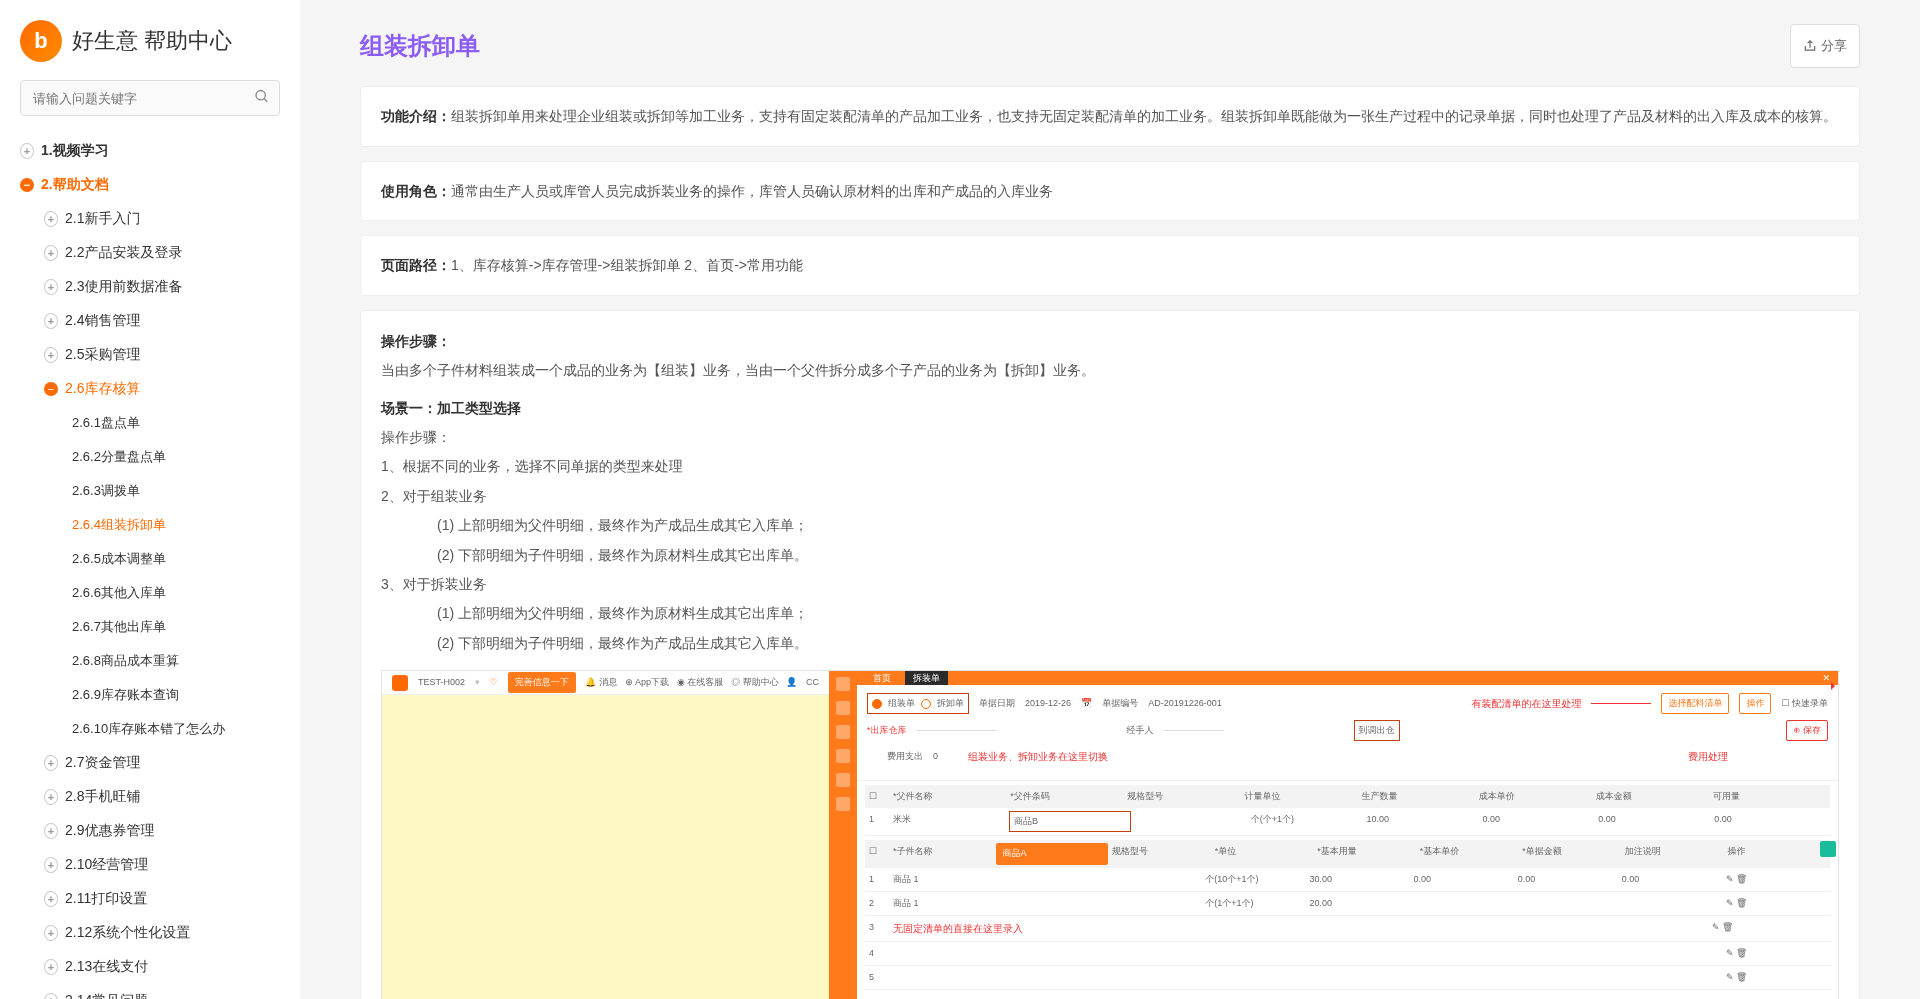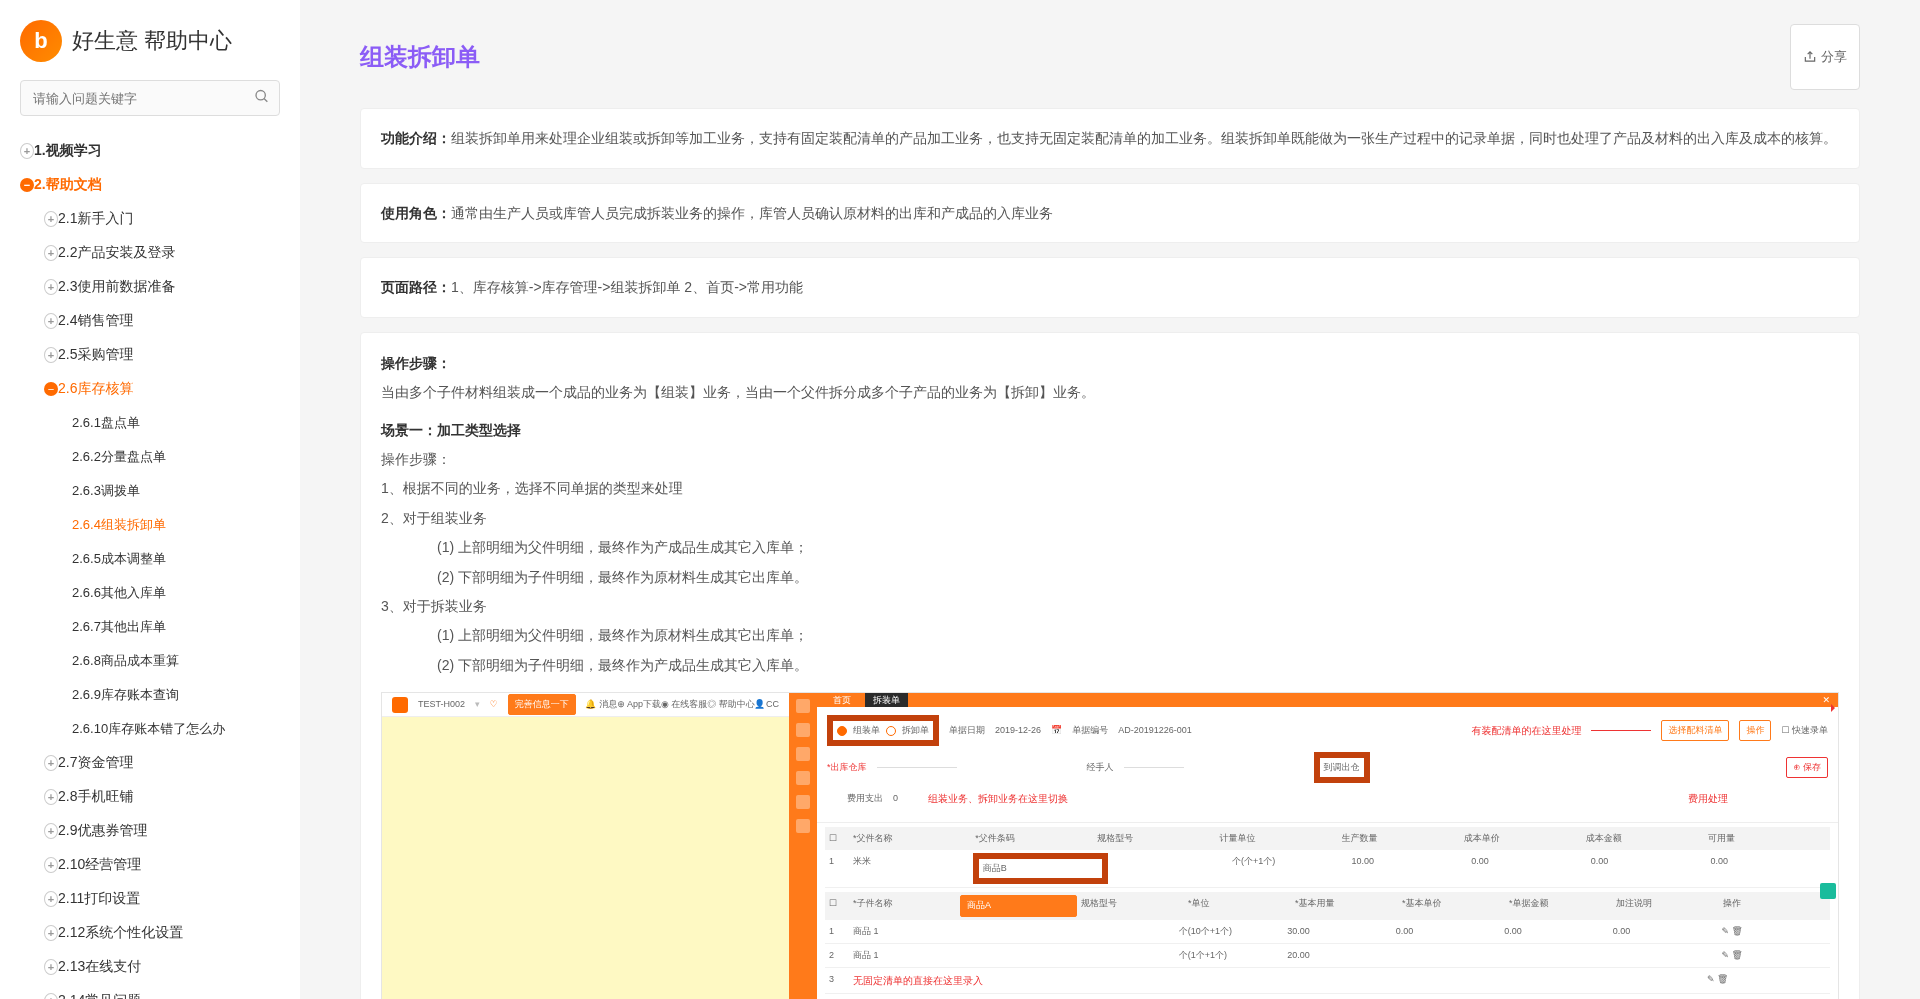--- a/index.html
+++ b/index.html
@@ -6,54 +6,54 @@
 body{font-family:"Microsoft YaHei","PingFang SC",sans-serif;background:#f5f5f5;color:#333;font-size:14px}
 .container{display:flex;min-height:100vh}
 .sidebar{width:300px;background:#fff;padding:20px;overflow-y:auto;flex-shrink:0}
 .logo-row{display:flex;align-items:center;gap:10px;margin-bottom:18px}
 .logo{width:42px;height:42px;border-radius:50%;background:linear-gradient(135deg,#ff6a00,#ff8c00);display:flex;align-items:center;justify-content:center;color:#fff;font-weight:bold;font-size:22px}
 .logo-title{font-size:22px;color:#333;font-weight:500}
 .search-box{position:relative;margin-bottom:18px}
 .search-box input{width:100%;height:36px;border:1px solid #ddd;border-radius:4px;padding:0 36px 0 12px;font-size:13px;outline:none;background:#fafafa}
 .search-box .s-icon{position:absolute;right:10px;top:50%;transform:translateY(-50%);color:#888}
 .nav{list-style:none}
-.nav li{padding:8px 0;cursor:pointer;font-size:14px;color:#333;display:flex;align-items:center;gap:0}
+.nav li{padding:8px 0;cursor:pointer;font-size:14px;color:#333;display:flex;align-items:center;gap:7px}
 .nav .lvl1{font-weight:600}
 .nav .lvl2{padding-left:24px}
 .nav .lvl3{padding-left:52px;font-size:13px}
 .nav .active{color:#ff6a00}
 .nav .icon{width:14px;height:14px;display:inline-flex;align-items:center;justify-content:center;font-size:12px}
 .icon-plus::before{content:"+";color:#999;font-weight:bold;border:1px solid #ccc;border-radius:50%;width:14px;height:14px;display:flex;align-items:center;justify-content:center;font-size:11px;line-height:1}
 .icon-minus{background:#ff6a00;border-radius:50%;width:14px;height:14px;color:#fff;display:flex;align-items:center;justify-content:center}
 .icon-minus::before{content:"−";font-size:11px;line-height:1}
 .main{flex:1;padding:24px 60px 40px 60px;max-width:1620px}
 .title-row{display:flex;justify-content:space-between;align-items:center;margin-bottom:18px}
 .page-title{font-size:24px;font-weight:700;color:#8b5cf6}
-.share-btn{border:1px solid #ddd;background:#fff;padding:23px 12px;border-radius:4px;font-size:13px;color:#666;cursor:pointer;display:flex;align-items:center;gap:4px}
+.share-btn{border:1px solid #ddd;background:#fff;padding:12px 12px;border-radius:4px;font-size:13px;color:#666;cursor:pointer;display:flex;align-items:center;gap:4px}
 .card{background:#fff;border:1px solid #eee;border-radius:4px;padding:16px 20px;margin-bottom:14px;line-height:1.9;color:#555;font-size:14px}
 .card b{color:#333}
 .steps p{line-height:2.1}
 .steps .indent2{padding-left:56px}
 .screenshot{margin-top:12px;border:1px solid #e5e5e5;background:#fef9c3;height:340px;display:flex;flex-direction:row;font-size:10px;color:#666;overflow:hidden}
 .ss-top{height:24px;background:#fff;border-bottom:1px solid #eee;display:flex;align-items:center;padding:0 10px;gap:10px;font-size:9px}
 .ss-top .orange-logo{width:16px;height:16px;background:#ff6a00;border-radius:3px}
-.ss-top .right{margin-left:auto;display:flex;align-items:flex-start}
+.ss-top .right{margin-left:auto;display:flex;gap:8px;align-items:flex-start}
 .ss-body{display:flex;flex:1}
 .ss-left{width:28px;background:#ff7a1a;display:flex;flex-direction:column;align-items:center;padding-top:6px;gap:10px}
 .ss-left span{width:14px;height:14px;background:rgba(255,255,255,.35);border-radius:2px}
 .ss-content{flex:1;display:flex;flex-direction:column}
 .ss-tabs{height:14px;background:#ff7a1a;display:flex;align-items:center;padding:0 8px;gap:6px;color:#fff;font-size:9px}
 .ss-tabs .tab{padding:3px 8px}
 .ss-tabs .tab.dark{background:#2b2b2b;border-radius:2px 2px 0 0}
 .ss-form{background:#fff;padding:8px 10px;font-size:9px;border-bottom:1px solid #eee;position:relative}
 .ss-row{display:flex;align-items:center;gap:10px;margin-bottom:6px;flex-wrap:wrap}
 .ss-radio{display:flex;gap:6px;align-items:center}
 .ss-radio .r{width:10px;height:10px;border:1px solid #ff6a00;border-radius:50%}
 .ss-radio .r.on{background:#ff6a00}
-.red-box{border:6px solid #c2410c;padding:1px 4px}
+.red-box{border:1px solid #c2410c;padding:1px 4px}
 .red-text{color:#e33;font-size:10px}
 .ss-btn{border:1px solid #ff7a1a;color:#ff7a1a;padding:1px 6px;border-radius:2px;font-size:9px}
 .ss-btn.fill{background:#ff7a1a;color:#fff}
 .ss-table{background:#fff;flex:1;padding:4px 8px;font-size:9px;position:relative}
 .ss-thead{display:flex;background:#f3f3f3;padding:3px 4px;gap:4px;color:#666}
 .ss-thead span,.ss-trow span{flex:1;min-width:0;white-space:nowrap;overflow:hidden}
 .ss-trow{display:flex;padding:3px 4px;gap:4px;border-bottom:1px solid #f0f0f0}
 .green-sq{position:absolute;right:2px;top:60px;width:16px;height:16px;background:#1abc9c;border-radius:2px}
 .arrow{position:absolute;width:60px;height:1px;background:#e33}
 .arrow::after{content:"";position:absolute;right:-1px;top:-3px;border:4px solid transparent;border-left-color:#e33}

